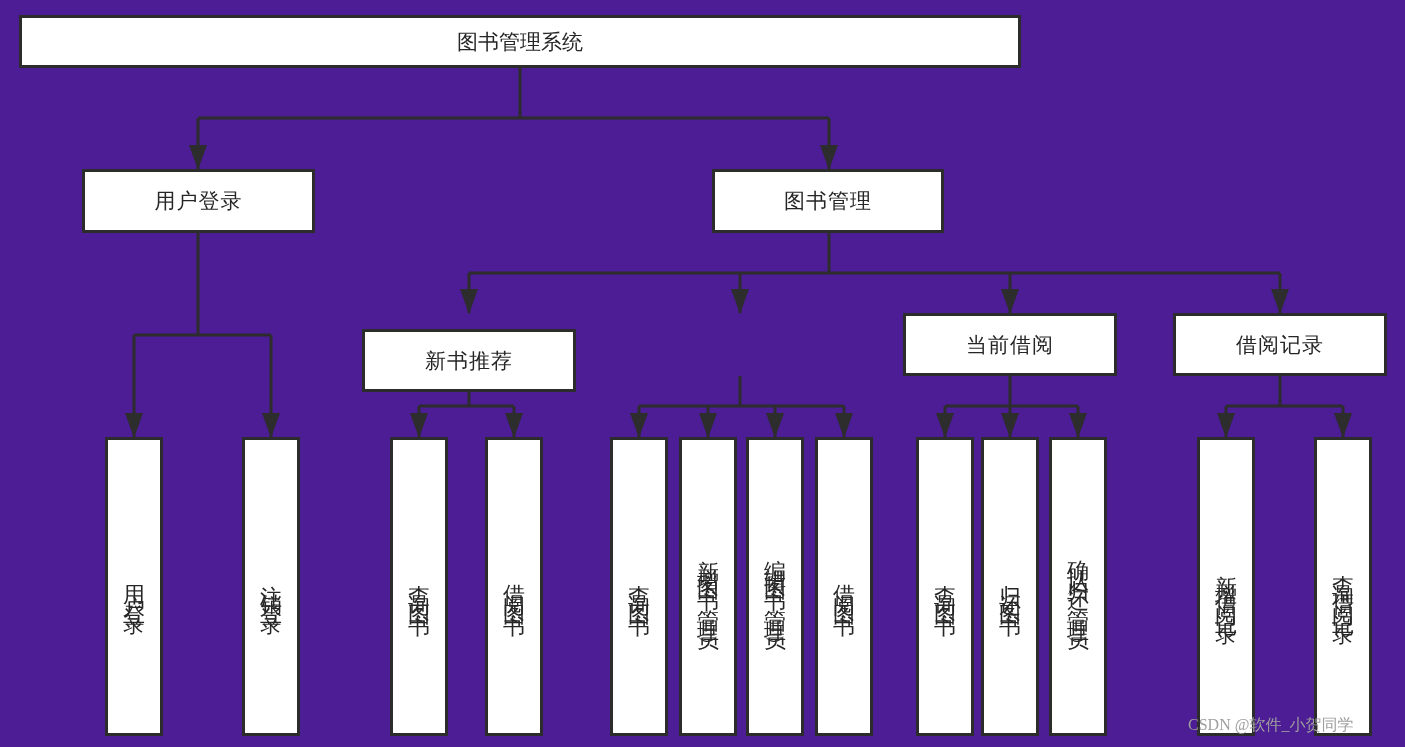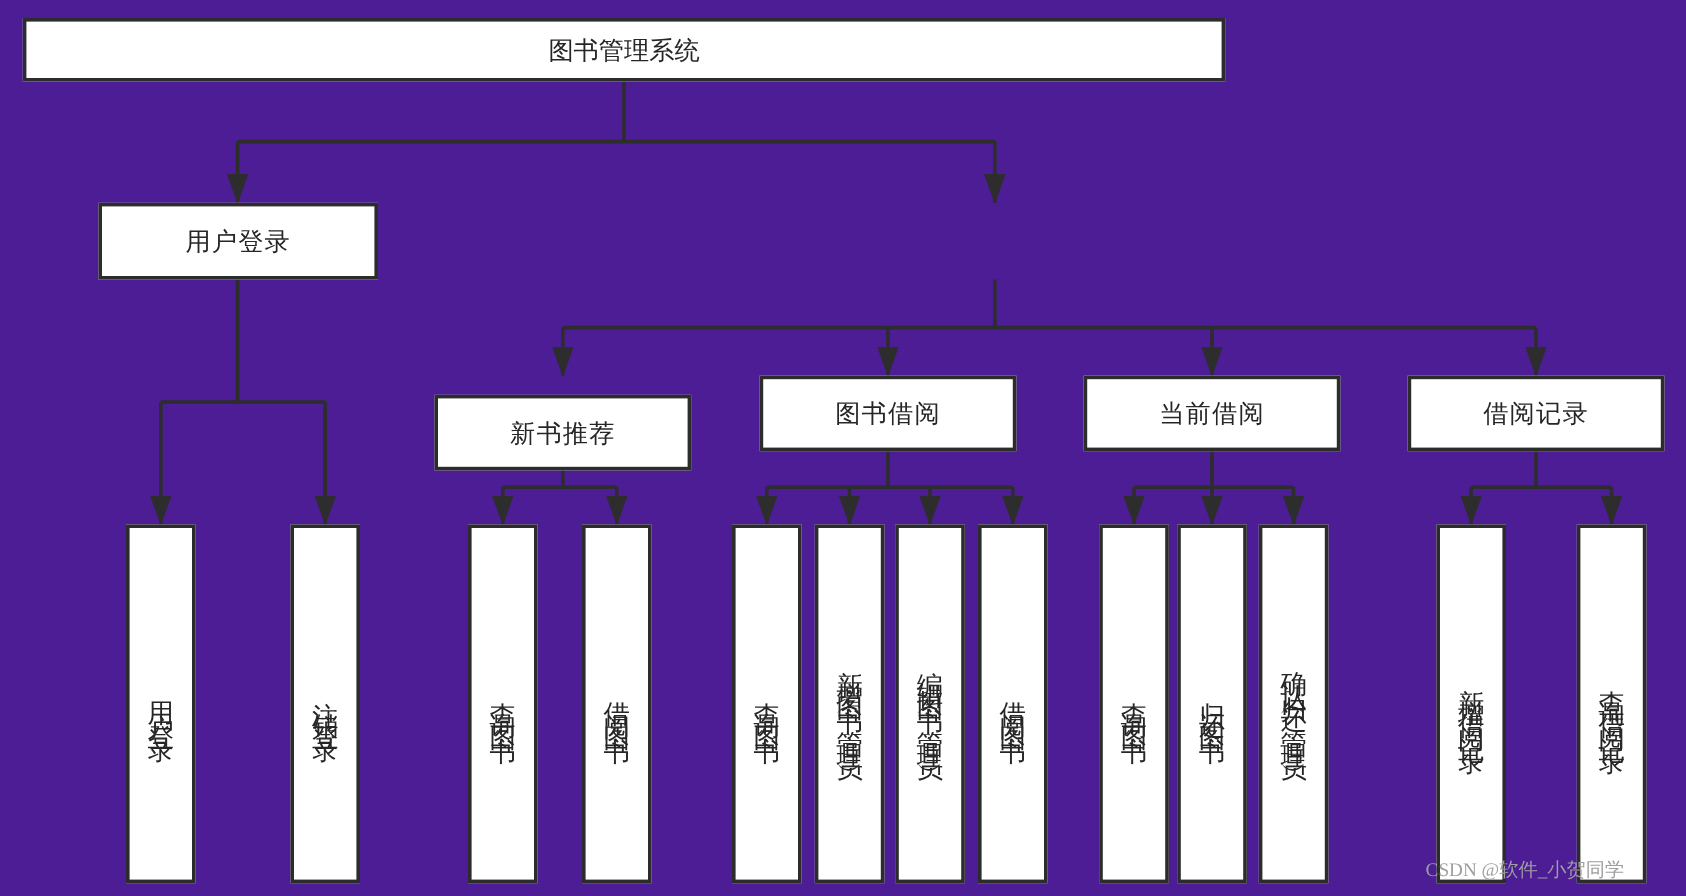--- a/index.html
+++ b/index.html
@@ -139,27 +139,27 @@
     <path d="M1343 406 V437" marker-end="url(#arrow)"></path>
   </svg>
 
   <div class="node root n-root">
     <span>图书管理系统</span>
   </div>
 
   <div class="node hnode n-userlogin">
     <span>用户登录</span>
   </div>
+  <div class="node hnode n-bookmgmt">
+    <span>图书管理</span>
+  </div>
 
   <div class="node hnode l3 n-newbook">
     <span>新书推荐</span>
   </div>
-  <div class="node hnode l3 n-borrow">
-    <span>图书借阅</span>
-  </div>
   <div class="node hnode l3 n-current">
     <span>当前借阅</span>
   </div>
   <div class="node hnode l3 n-records">
     <span>借阅记录</span>
   </div>
 
   <div class="node leaf lf1">
     <span class="vtext">用户登录</span>
   </div>

